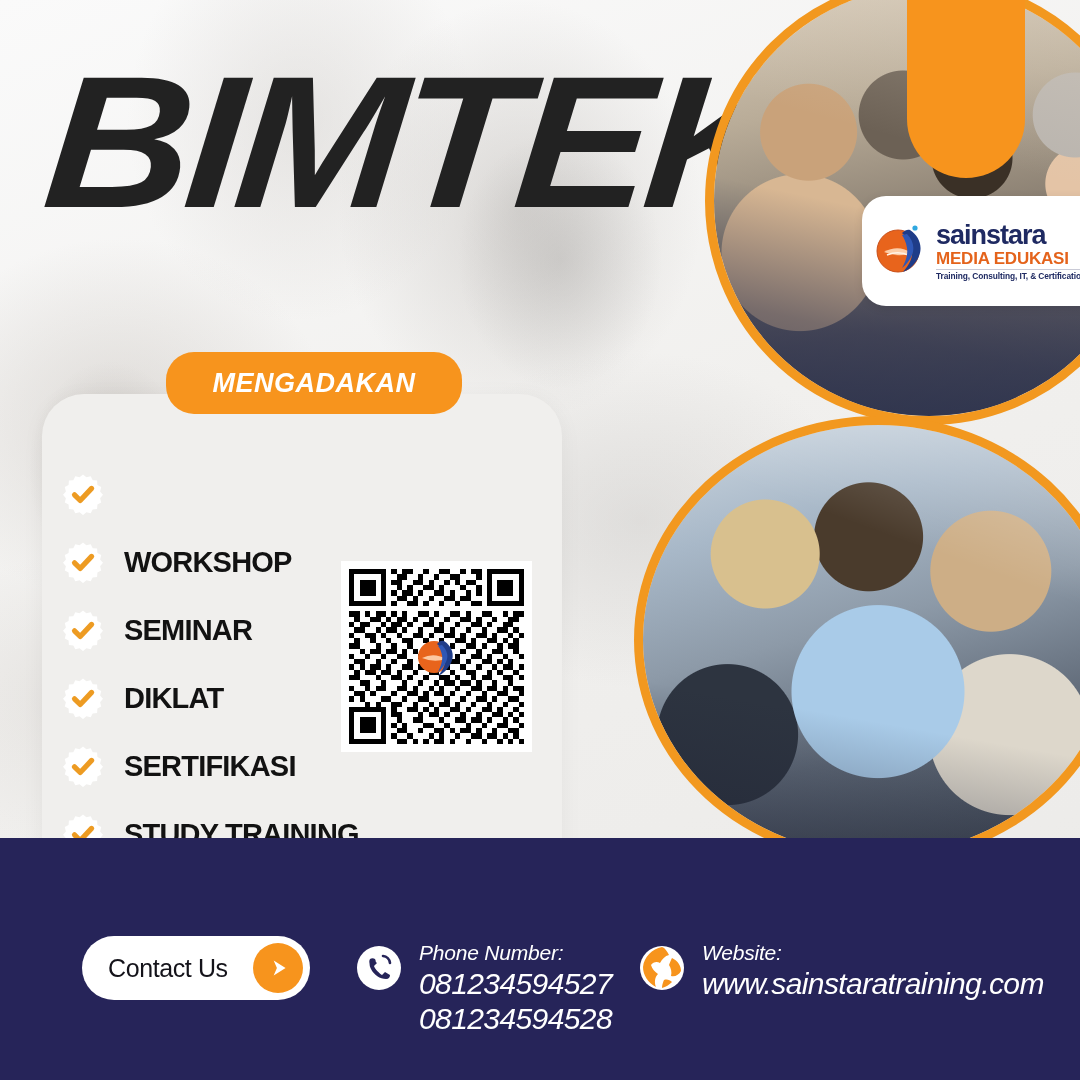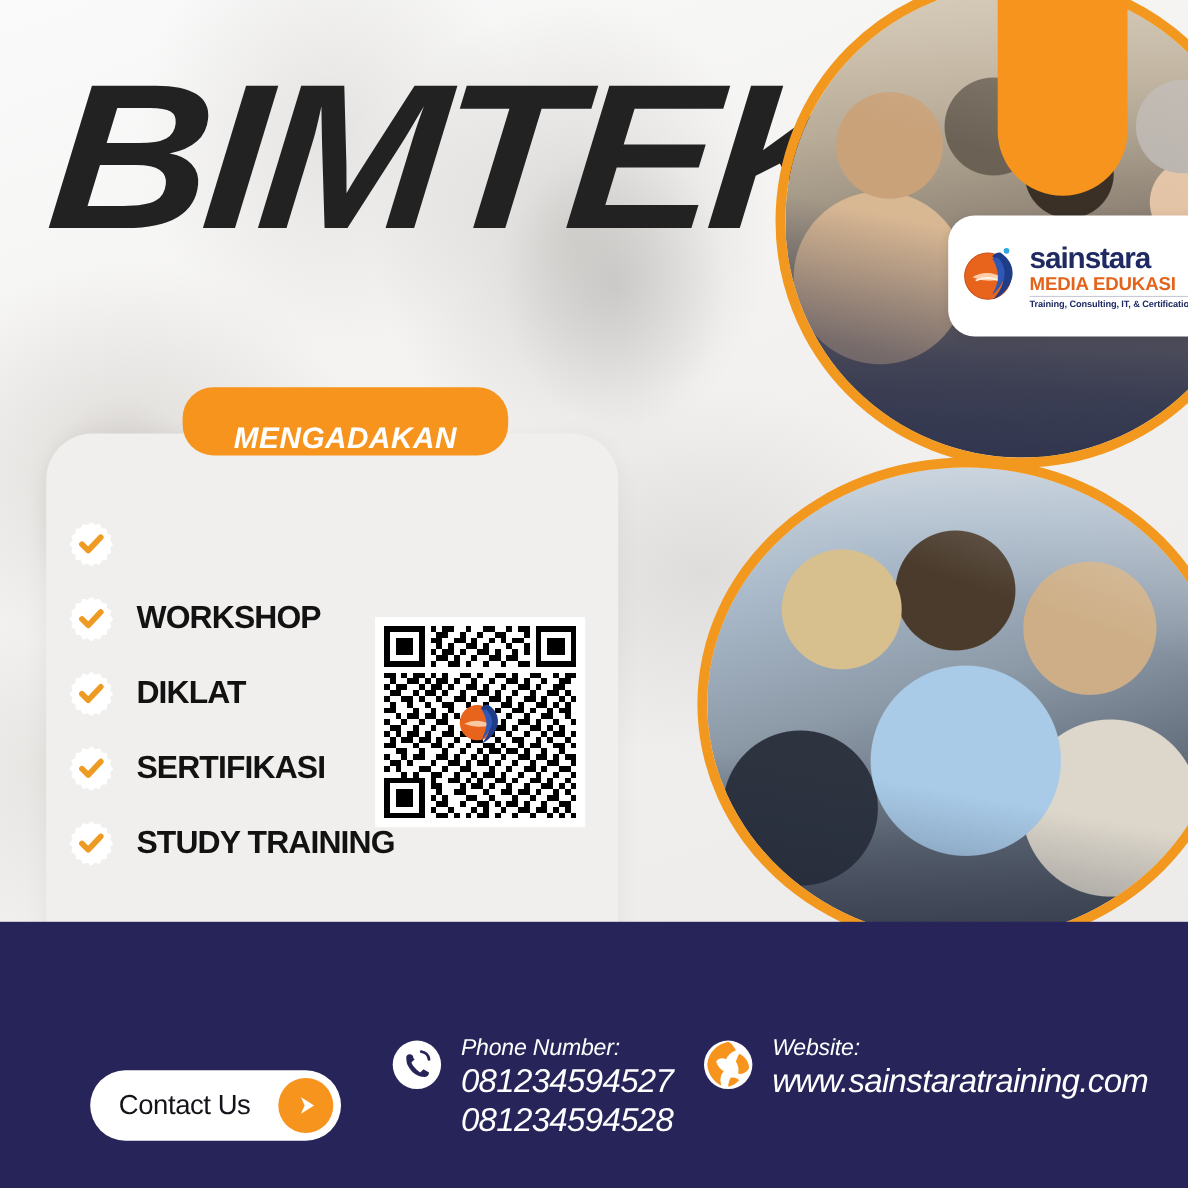--- a/index.html
+++ b/index.html
@@ -116,21 +116,21 @@
   .card {
     position:absolute; left:42px; top:394px; width:520px; height:500px;
     background:#f0efed; border-radius:42px; z-index:5;
     box-shadow:0 4px 22px rgba(0,0,0,.05);
   }
 
   
   .badge {
     position:absolute; left:166px; top:352px; width:296px; height:62px;
     background:#F7941D; border-radius:28px; z-index:7;
-    display:flex; align-items:flex-end; justify-content:center;
+    display:flex; align-items:center; justify-content:center;
   }
   .badge span {
     font-size:27px; font-weight:900; font-style:italic; color:#ffffff;
     letter-spacing:.5px;
   }
 
   
   .checklist { position:absolute; left:62px; top:460px; z-index:8; width:470px; }
   .cl-item { display:flex; align-items:center; height:68px; gap:20px; }
   .cl-badge {
@@ -153,21 +153,21 @@
   }
 
   
   .footer {
     position:absolute; left:0; top:838px; width:1080px; height:242px;
     background:#262459; z-index:10;
   }
   .contact-btn {
     position:absolute; left:82px; top:936px; width:228px; height:64px;
     background:#ffffff; border-radius:34px; z-index:12;
-    display:flex; align-items:center; padding-left:26px; gap:10px;margin-top:37px;
+    display:flex; align-items:center; padding-left:26px; gap:10px;
   }
   .contact-btn .cb-label { font-size:25px; font-weight:400; color:#14131a; letter-spacing:-.4px; }
   .cb-arrow {
     width:50px; height:50px; border-radius:50%; background:#F7941D;
     display:flex; align-items:center; justify-content:center; margin-left:auto; margin-right:7px;
   }
 
   .info-block { position:absolute; z-index:12; display:flex; align-items:flex-start; gap:16px;font-style:italic; }
   #phone-block { left:355px; top:940px; }
   #web-block   { left:638px; top:940px; }
@@ -232,20 +232,29 @@
     <div class="cl-item">
       <div class="cl-badge">
         <svg viewBox="0 0 42 42" width="42" height="42">
           <path d="M21 1.5 L24.4 4.3 L28.7 3.3 L30.7 7.2 L35.1 7.6 L35.4 12 L39.2 14.1 L38.1 18.4 L41 21.8 L38.1 25.2 L39.2 29.5 L35.4 31.6 L35.1 36 L30.7 36.4 L28.7 40.3 L24.4 39.3 L21 42.1 L17.6 39.3 L13.3 40.3 L11.3 36.4 L6.9 36 L6.6 31.6 L2.8 29.5 L3.9 25.2 L1 21.8 L3.9 18.4 L2.8 14.1 L6.6 12 L6.9 7.6 L11.3 7.2 L13.3 3.3 L17.6 4.3 Z" fill="#ffffff"></path>
           <path d="M12.5 21.8 L18.2 27.5 L29.6 15.4" stroke="#ED9B22" stroke-width="5.2" fill="none" stroke-linecap="round" stroke-linejoin="round"></path>
         </svg>
       </div>
       <div class="cl-label">WORKSHOP</div>
     </div>
 
+    <div class="cl-item">
+      <div class="cl-badge">
+        <svg viewBox="0 0 42 42" width="42" height="42">
+          <path d="M21 1.5 L24.4 4.3 L28.7 3.3 L30.7 7.2 L35.1 7.6 L35.4 12 L39.2 14.1 L38.1 18.4 L41 21.8 L38.1 25.2 L39.2 29.5 L35.4 31.6 L35.1 36 L30.7 36.4 L28.7 40.3 L24.4 39.3 L21 42.1 L17.6 39.3 L13.3 40.3 L11.3 36.4 L6.9 36 L6.6 31.6 L2.8 29.5 L3.9 25.2 L1 21.8 L3.9 18.4 L2.8 14.1 L6.6 12 L6.9 7.6 L11.3 7.2 L13.3 3.3 L17.6 4.3 Z" fill="#ffffff"></path>
+          <path d="M12.5 21.8 L18.2 27.5 L29.6 15.4" stroke="#ED9B22" stroke-width="5.2" fill="none" stroke-linecap="round" stroke-linejoin="round"></path>
+        </svg>
+      </div>
+      <div class="cl-label">SEMINAR</div>
+    </div>
 
     <div class="cl-item">
       <div class="cl-badge">
         <svg viewBox="0 0 42 42" width="42" height="42">
           <path d="M21 1.5 L24.4 4.3 L28.7 3.3 L30.7 7.2 L35.1 7.6 L35.4 12 L39.2 14.1 L38.1 18.4 L41 21.8 L38.1 25.2 L39.2 29.5 L35.4 31.6 L35.1 36 L30.7 36.4 L28.7 40.3 L24.4 39.3 L21 42.1 L17.6 39.3 L13.3 40.3 L11.3 36.4 L6.9 36 L6.6 31.6 L2.8 29.5 L3.9 25.2 L1 21.8 L3.9 18.4 L2.8 14.1 L6.6 12 L6.9 7.6 L11.3 7.2 L13.3 3.3 L17.6 4.3 Z" fill="#ffffff"></path>
           <path d="M12.5 21.8 L18.2 27.5 L29.6 15.4" stroke="#ED9B22" stroke-width="5.2" fill="none" stroke-linecap="round" stroke-linejoin="round"></path>
         </svg>
       </div>
       <div class="cl-label">DIKLAT</div>
     </div>

